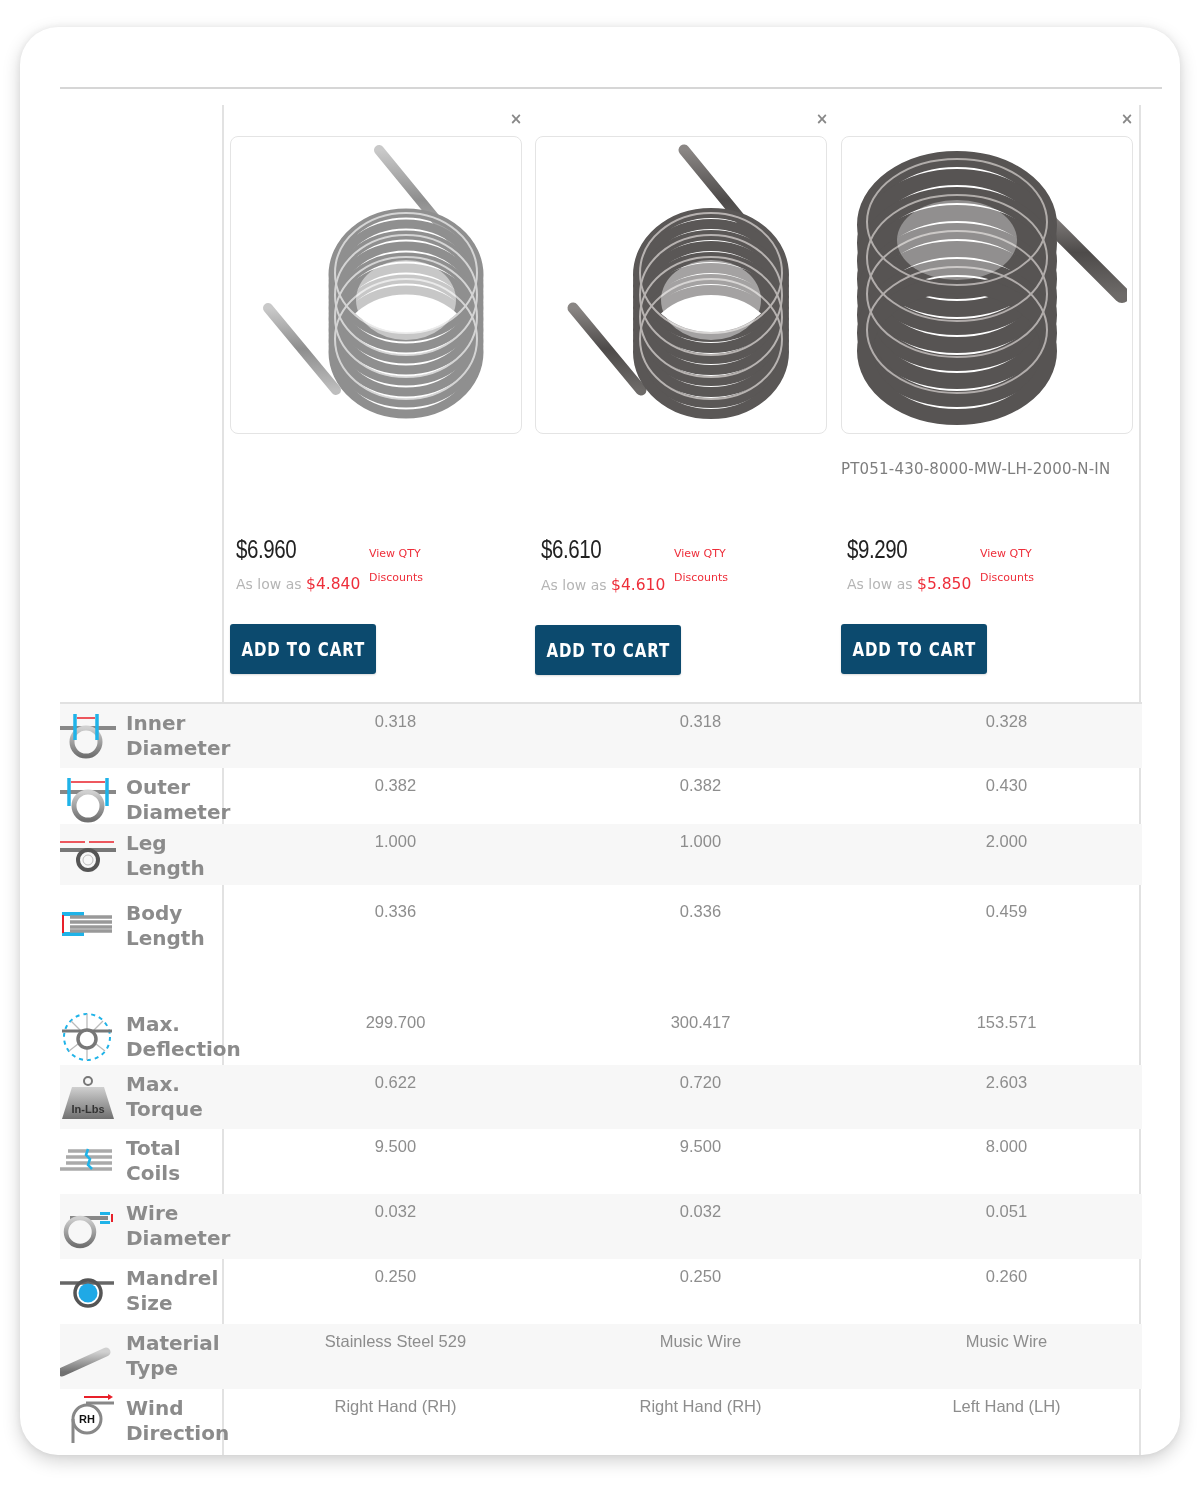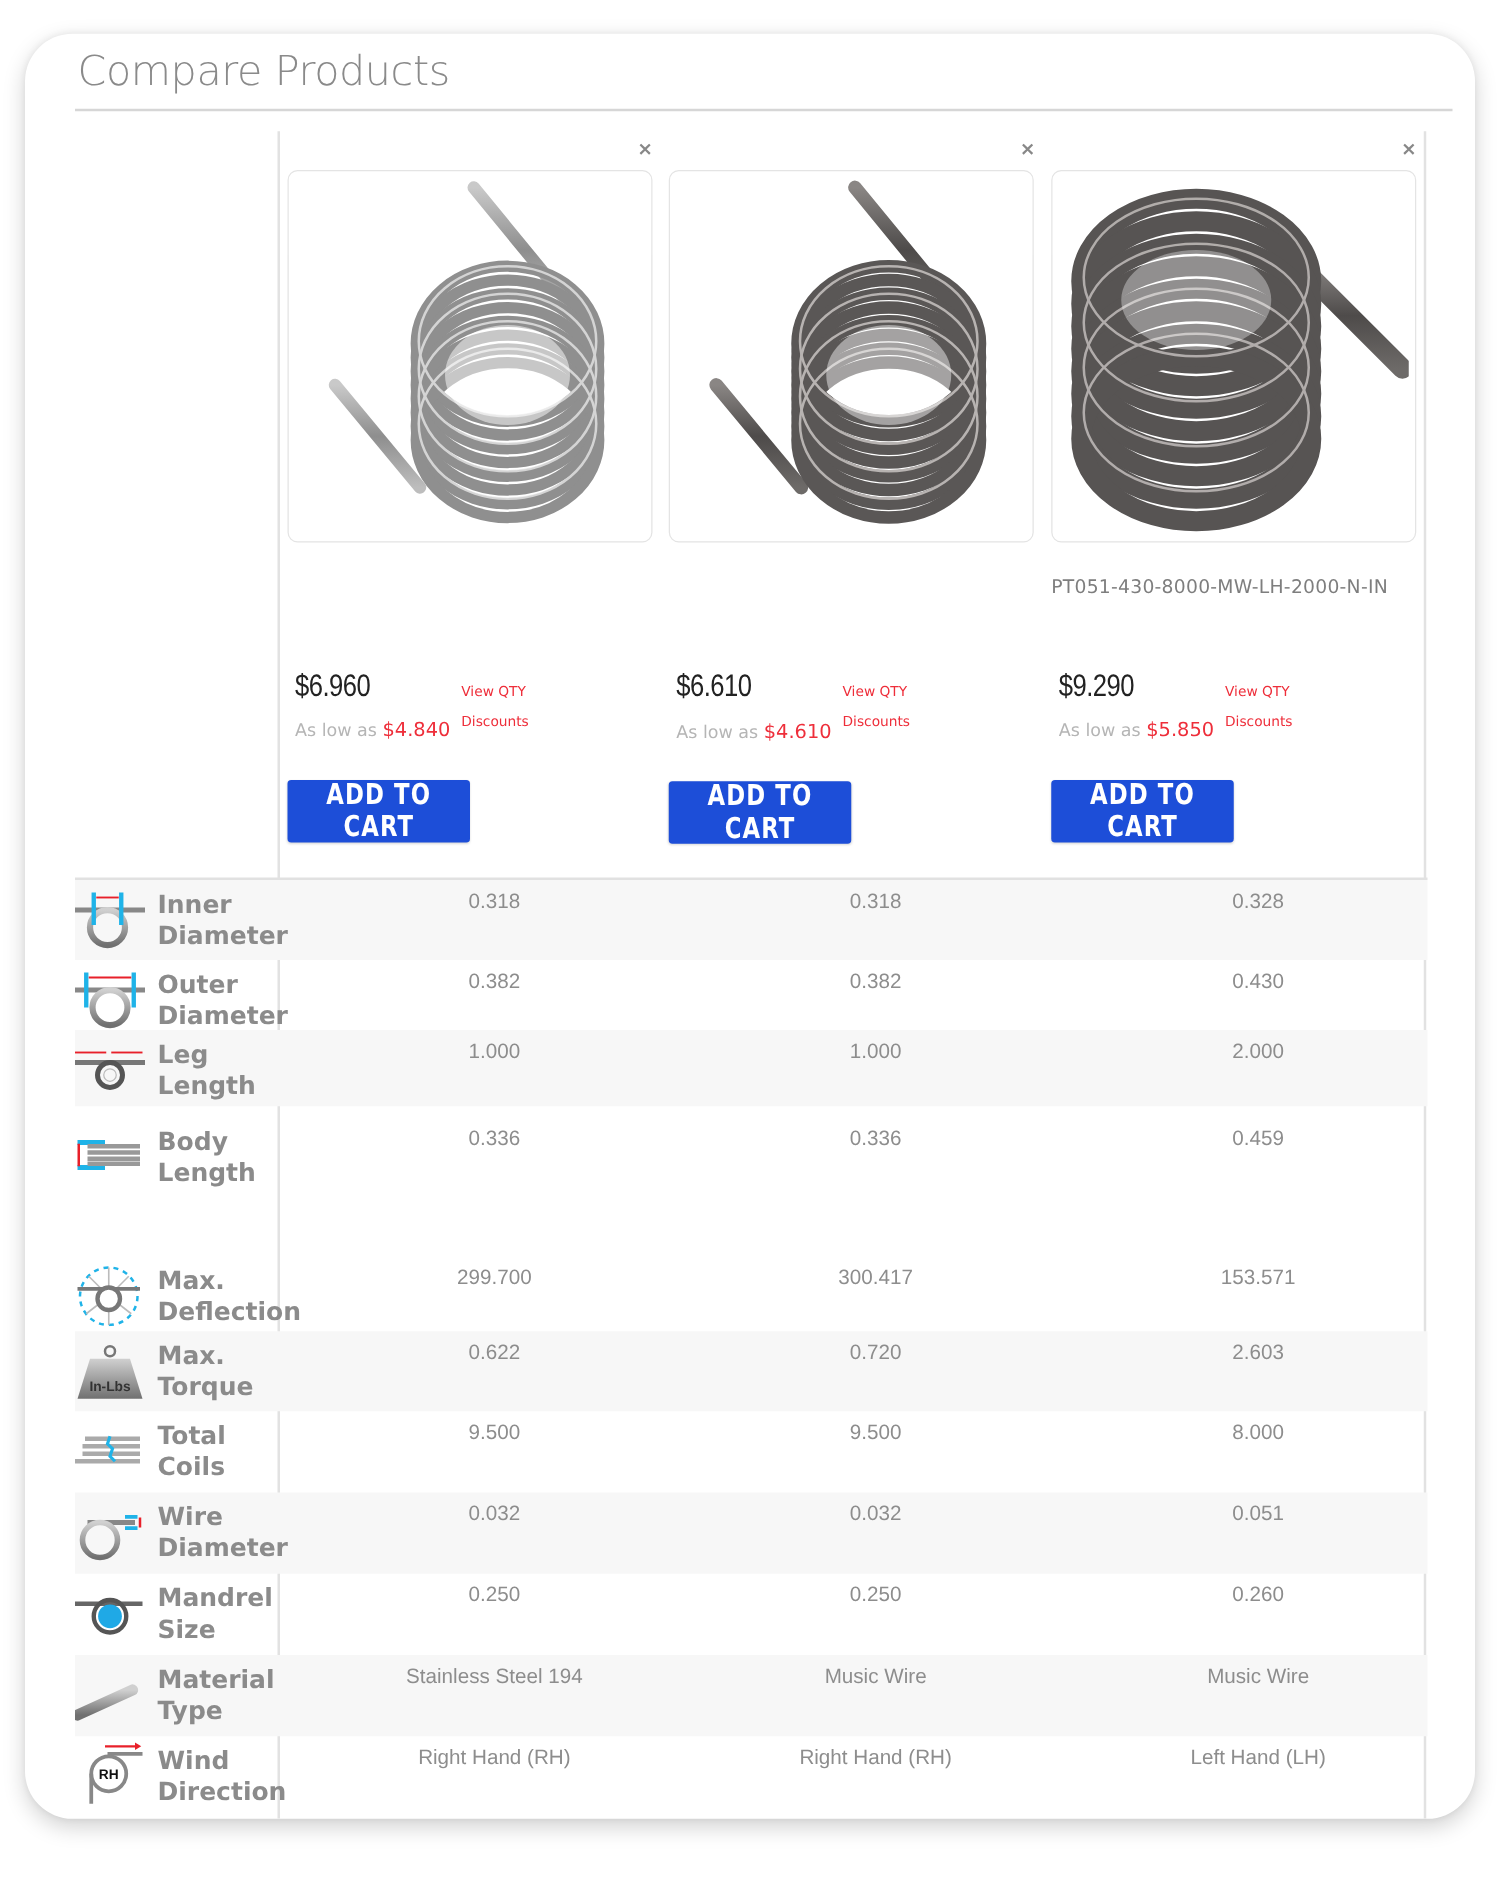--- a/index.html
+++ b/index.html
@@ -43,24 +43,24 @@
     position: absolute; font-family: "Liberation Sans", sans-serif;
     font-size: 25px; color: #222; transform: scaleX(0.82); transform-origin: left;
     letter-spacing: -0.5px;
   }
   .aslow { position: absolute; font-size: 14px; color: #b5b5b5; white-space: nowrap; }
   .aslow .val { color: #ee2e3a; font-size: 15.5px; }
   .qty-link {
     position: absolute; font-size: 11px; line-height: 24px; color: #ee2e3a; cursor: pointer;
   }
   .cart-btn {
-    position: absolute; width: 146px; height: 50px; background: #1d4ed8;
+    position: absolute; width: 146px; height: 50px; background: #0c4a6e;
     border-radius: 3px; border: none; color: #fff;
     font-family: "DejaVu Sans Condensed", "Liberation Sans", sans-serif; font-weight: bold;
-    font-size: 23px; letter-spacing: 1px; cursor: pointer;
+    font-size: 19px; letter-spacing: 1px; cursor: pointer;
     display: flex; align-items: center; justify-content: center;
     box-shadow: 0 1px 2px rgba(0,0,0,0.15);
   }
   .cart-btn span { display: inline-block; transform: scaleX(0.88); }
 
   .header-rule { position: absolute; left: 40px; top: 675px; width: 1082px; height: 2px; background: #e1e1e1; }
 
   .row { position: absolute; left: 40px; width: 1082px; }
   .row.shade { background: #f7f7f7; }
   .row-label {
@@ -89,21 +89,20 @@
       <stop offset="1" stop-color="#6d6a68"></stop>
     </linearGradient>
     <linearGradient id="iconGrey" x1="0" y1="0" x2="0" y2="1">
       <stop offset="0" stop-color="#d0d0d0"></stop>
       <stop offset="1" stop-color="#707070"></stop>
     </linearGradient>
   </defs>
 </svg>
 
 <div class="card">
-  <div class="title">Compare Products</div>
   <div class="title-rule"></div>
 
   <div class="vline" style="left:202px; top:78px; height:1350px;"></div>
   <div class="vline" style="left:1119px; top:78px; height:1350px;"></div>
 
   <div class="remove-x" style="left:489px; top:85px;">×</div>
   <div class="product-img" style="left:210px; top:109px;">
     <svg width="280" height="290" viewBox="0 0 280 290">
       <line x1="143" y1="10" x2="225" y2="110" stroke="url(#steel)" stroke-width="10" stroke-linecap="round"></line>
       <line x1="32" y1="168" x2="100" y2="250" stroke="url(#steel)" stroke-width="10" stroke-linecap="round"></line>
@@ -378,21 +377,21 @@
   </div>
 
   <div class="row shade" style="top:1297px; height:65px;">
     <svg class="row-icon" viewBox="0 0 56 52">
       <line x1="2" y1="44" x2="46" y2="24" stroke="url(#iconGrey)" stroke-width="9" stroke-linecap="round"></line>
     </svg>
     <div class="row-label">
         <div>Material</div>
         <div>Type</div>
       </div>
-    <div class="cell" style="left:183px;">Stainless Steel 194</div>
+    <div class="cell" style="left:183px;">Stainless Steel 529</div>
     <div class="cell" style="left:488px;">Music Wire</div>
     <div class="cell" style="left:794px;">Music Wire</div>
   </div>
 
   <div class="row" style="top:1362px; height:66px;">
     <svg class="row-icon" viewBox="0 0 56 52">
       <line x1="24" y1="4" x2="50" y2="4" stroke="#e8202a" stroke-width="1.8"></line>
       <path d="M48 1 L53 4 L48 7 Z" fill="#e8202a"></path>
       <line x1="26" y1="10" x2="54" y2="10" stroke="#888" stroke-width="3"></line>
       <circle cx="27" cy="26" r="14" fill="#fff" stroke="#888" stroke-width="3"></circle>

